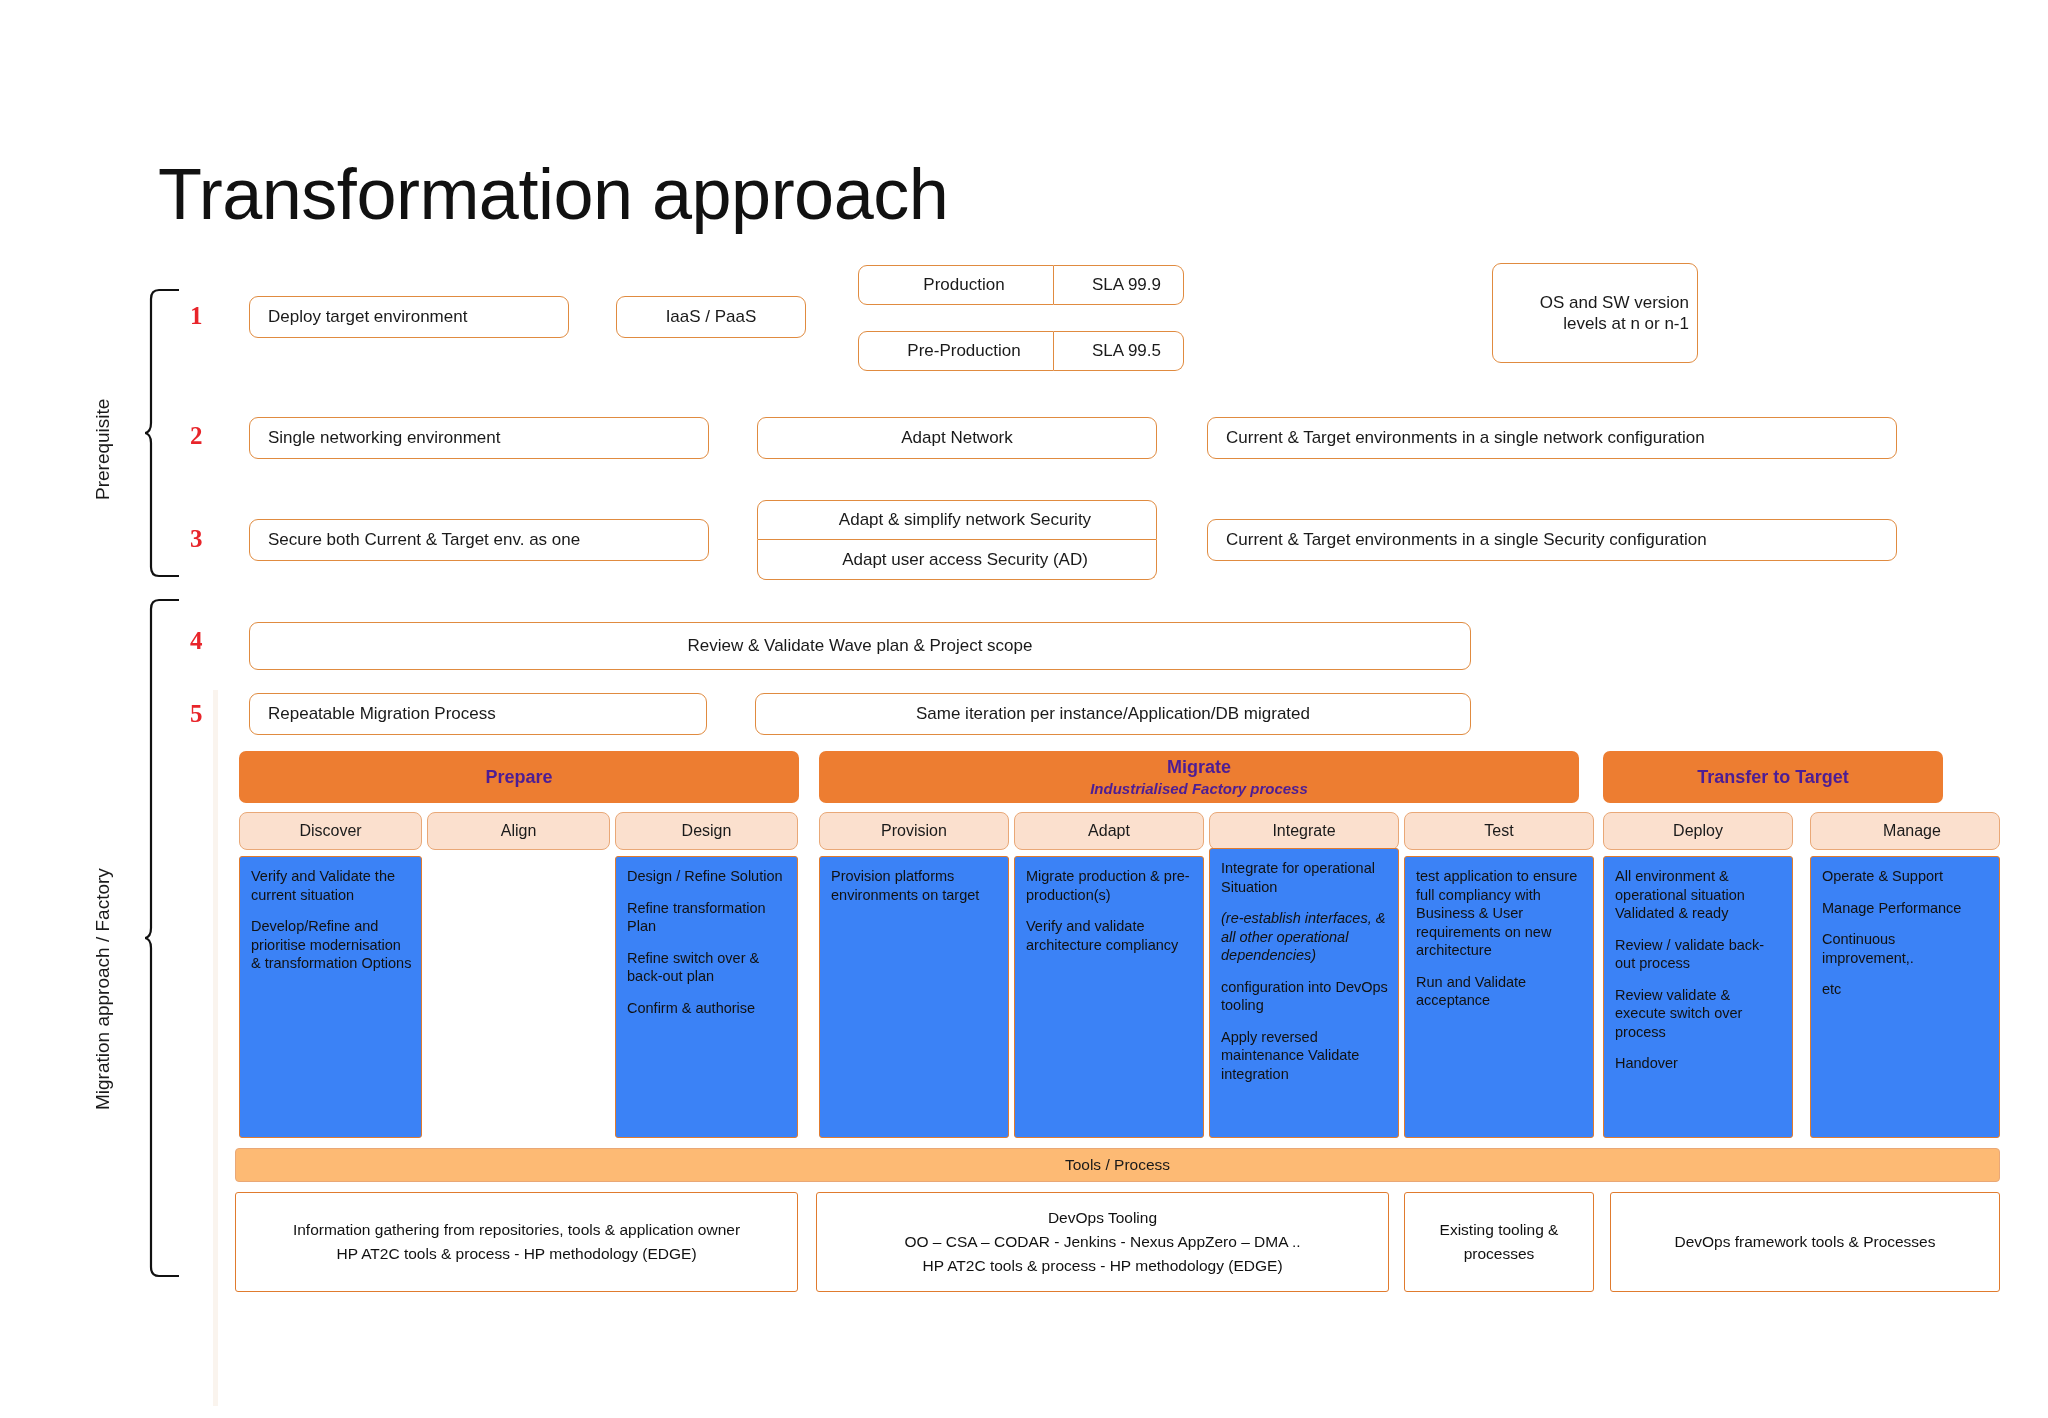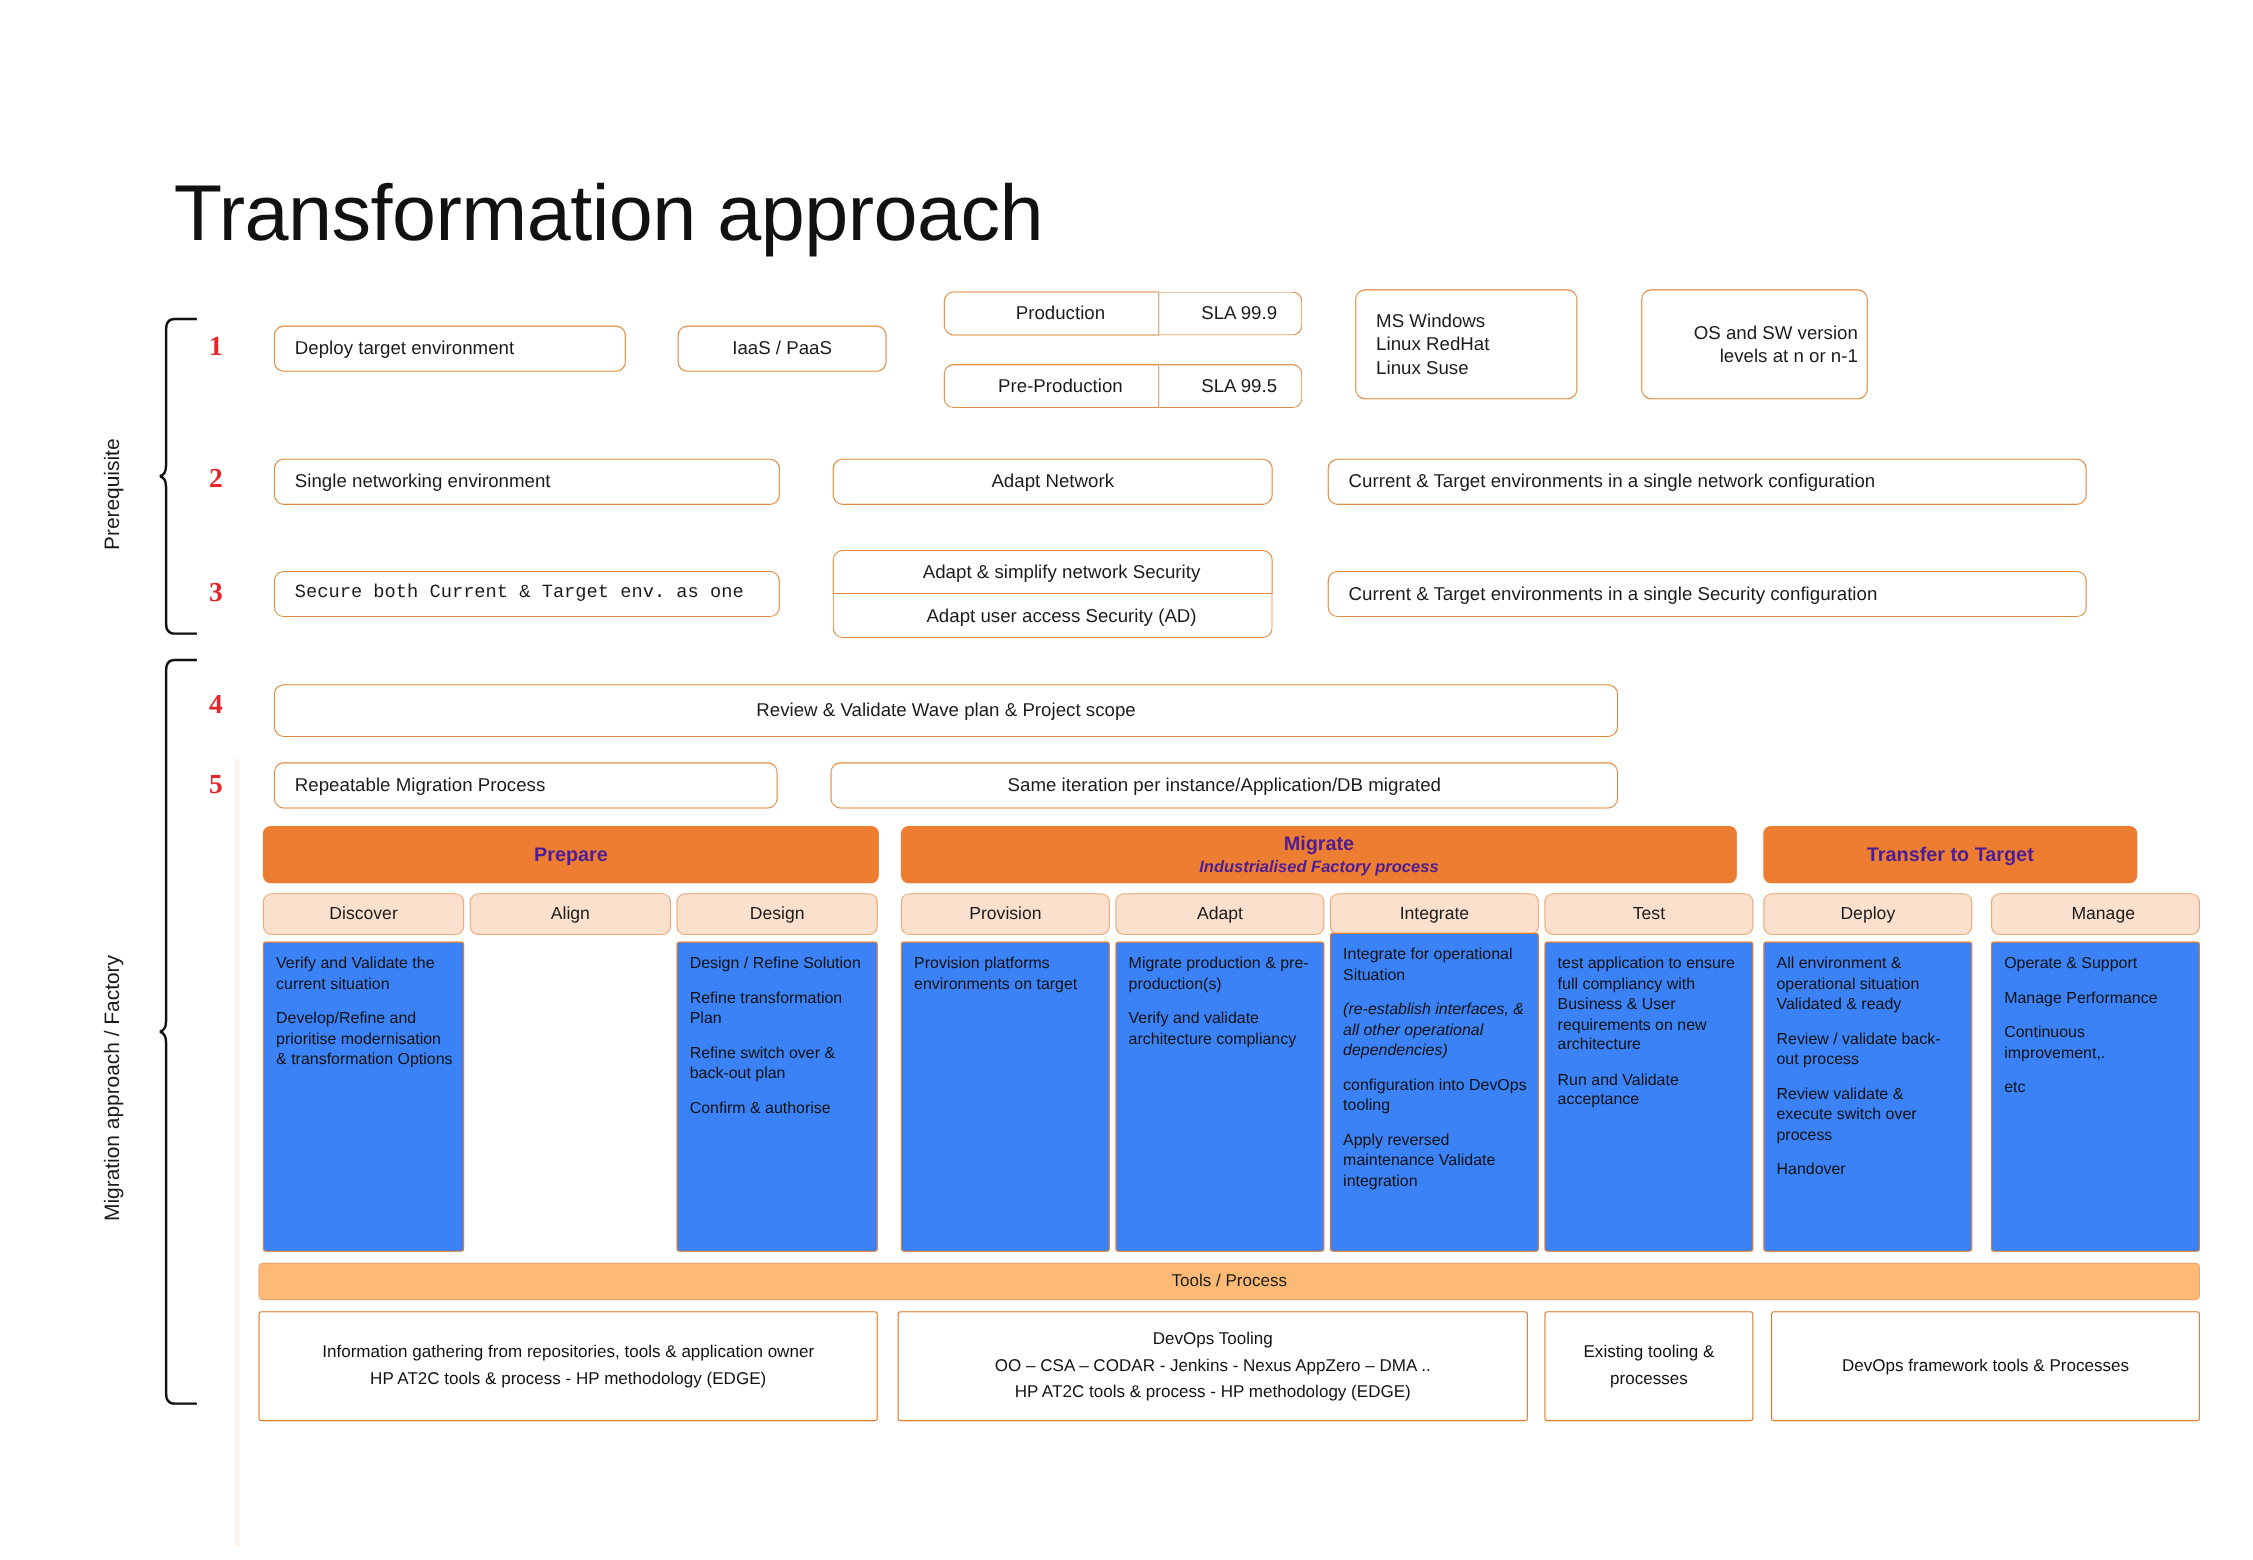--- a/index.html
+++ b/index.html
@@ -93,36 +93,31 @@
   <div class="obox left" style="left:249px;top:296px;width:320px;height:42px;">Deploy target environment</div>
 
   <div class="obox" style="left:616px;top:296px;width:190px;height:42px;">IaaS / PaaS</div>
 
   <div class="obox sq" style="left:858px;top:265px;width:196px;height:40px;border-radius:9px 0 0 9px;">Production</div>
   <div class="obox sq" style="left:1054px;top:265px;width:130px;height:40px;border-radius:0 9px 9px 0;border-left:none;">SLA 99.9</div>
 
   <div class="obox sq" style="left:858px;top:331px;width:196px;height:40px;border-radius:9px 0 0 9px;">Pre-Production</div>
   <div class="obox sq" style="left:1054px;top:331px;width:130px;height:40px;border-radius:0 9px 9px 0;border-left:none;">SLA 99.5</div>
 
-  <div class="obox left" style="left:1232px;top:263px;width:202px;height:100px;flex-direction:column;align-items:flex-start;justify-content:center;">
-    <span>MS Windows</span>
-    <span>Linux RedHat</span>
-    <span>Linux Suse</span>
-  </div>
 
   <div class="obox left" style="left:1492px;top:263px;width:206px;height:100px;flex-direction:column;align-items:flex-end;justify-content:center;">
     <span>OS and SW version</span>
     <span>levels at n or n-1</span>
   </div>
 
   <div class="obox left" style="left:249px;top:417px;width:460px;height:42px;">Single networking environment</div>
   <div class="obox" style="left:757px;top:417px;width:400px;height:42px;">Adapt Network</div>
   <div class="obox left" style="left:1207px;top:417px;width:690px;height:42px;">Current &amp; Target environments in a single network configuration</div>
 
-  <div class="obox left" style="left:249px;top:519px;width:460px;height:42px;font-family:Liberation Mono, monospace;">Secure both Current &amp; Target env. as one</div>
+  <div class="obox left" style="left:249px;top:519px;width:460px;height:42px;">Secure both Current &amp; Target env. as one</div>
   <div class="obox sq" style="left:757px;top:500px;width:400px;height:40px;border-radius:9px 9px 0 0;">Adapt &amp; simplify network Security</div>
   <div class="obox sq" style="left:757px;top:540px;width:400px;height:40px;border-radius:0 0 9px 9px;border-top:none;">Adapt user access Security (AD)</div>
   <div class="obox left" style="left:1207px;top:519px;width:690px;height:42px;">Current &amp; Target environments in a single Security configuration</div>
 
   <div class="obox" style="left:249px;top:622px;width:1222px;height:48px;">Review &amp; Validate Wave plan &amp; Project scope</div>
 
   <div class="obox left" style="left:249px;top:693px;width:458px;height:42px;">Repeatable Migration Process</div>
   <div class="obox" style="left:755px;top:693px;width:716px;height:42px;">Same iteration per instance/Application/DB migrated</div>
 
   <div class="phase-hdr" style="left:239px;top:751px;width:560px;height:52px;">

